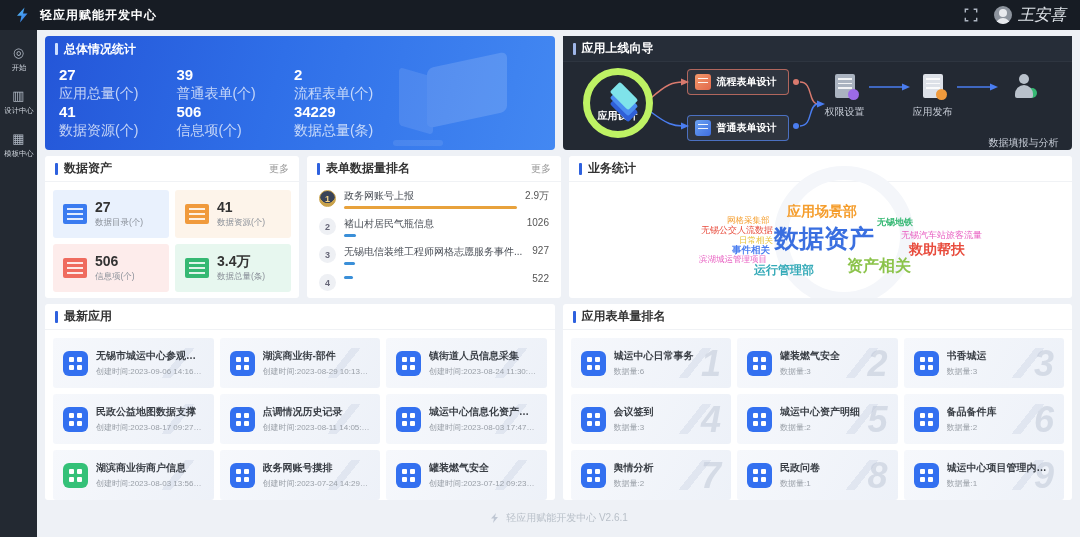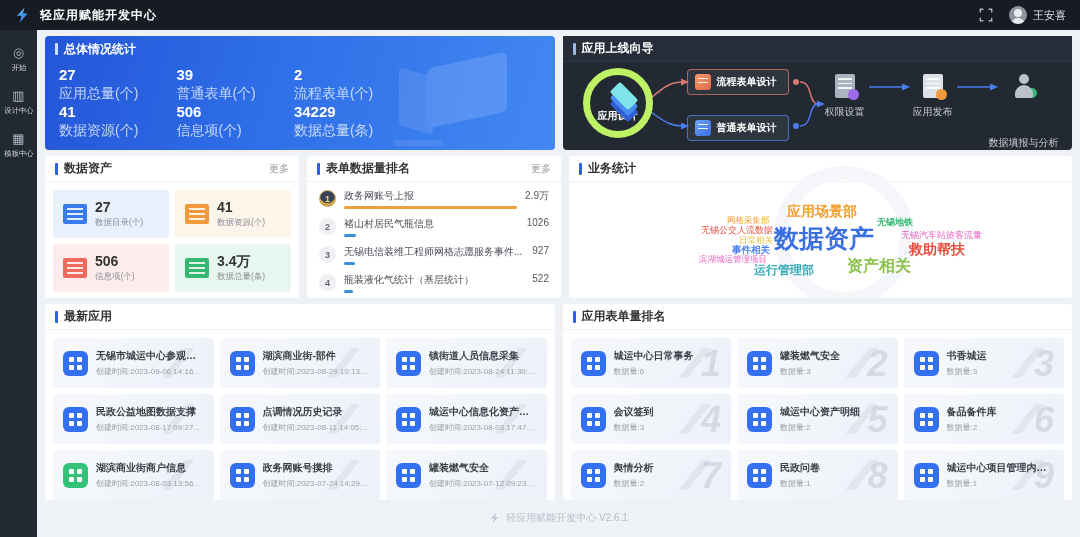--- a/index.html
+++ b/index.html
@@ -10,21 +10,21 @@
   
   .topbar { position:absolute; left:0; top:0; width:1080px; height:30px; background:#171c24;
     display:flex; align-items:center; padding:0 14px; z-index:5; }
   .logo { width:18px; height:18px; margin-right:8px; }
   .topbar-title { color:#fff; font-size:12px; font-weight:bold; letter-spacing:1px; }
   .topbar-spacer { flex:1; }
   .fs-icon { width:14px; height:14px; margin-right:16px; cursor:pointer; }
   .avatar { width:18px; height:18px; border-radius:50%; background:#8d949e; position:relative; overflow:hidden; margin-right:6px; }
   .avatar::before { content:""; position:absolute; left:5px; top:3px; width:8px; height:8px; border-radius:50%; background:#e8eaee; }
   .avatar::after { content:""; position:absolute; left:2px; top:12px; width:14px; height:9px; border-radius:7px 7px 0 0; background:#e8eaee; }
-  .username { color:#dfe3e9; font-size:11px; }
+  .username { color:#dfe3e9; font-size:16px;font-style:italic; }
 
   
   .sidebar { position:absolute; left:0; top:30px; width:37px; height:507px; background:#232932; z-index:4; }
   .side-item { margin-top:16px; display:flex; flex-direction:column; align-items:center; gap:3px; cursor:pointer; }
   .side-ico { color:#aeb6c2; font-size:13px; line-height:13px; }
   .side-label { color:#cdd3db; font-size:8px; transform:scale(.92); white-space:nowrap; }
 
   
   .main { position:absolute; left:37px; top:30px; width:1043px; height:507px; padding:6px 8px 0 8px; }
   .row { display:flex; gap:8px; }
@@ -372,21 +372,20 @@
               <div class="fr-name">无锡电信装维工程师网格志愿服务事件...</div>
               <div class="fr-barwrap">
                   <div class="fr-bar" style="width:6%;background:#3a8fd8;"></div>
                 </div>
             </span>
             <span class="fr-val">927</span>
           </div>
           <div class="fr-item">
             <span class="fr-rank">4</span>
             <span class="fr-mid">
-              <div class="fr-name">瓶装液化气统计（基层统计）</div>
               <div class="fr-barwrap">
                   <div class="fr-bar" style="width:5%;background:#3a8fd8;"></div>
                 </div>
             </span>
             <span class="fr-val">522</span>
           </div>
         </div>
       </div>
 
       <div class="panel bstats">

